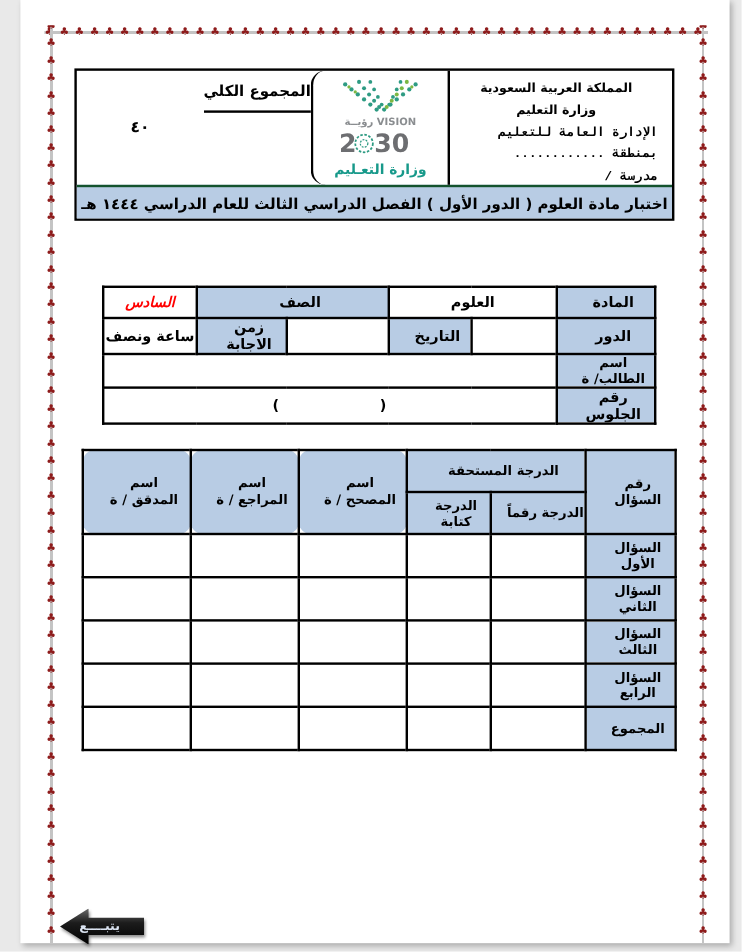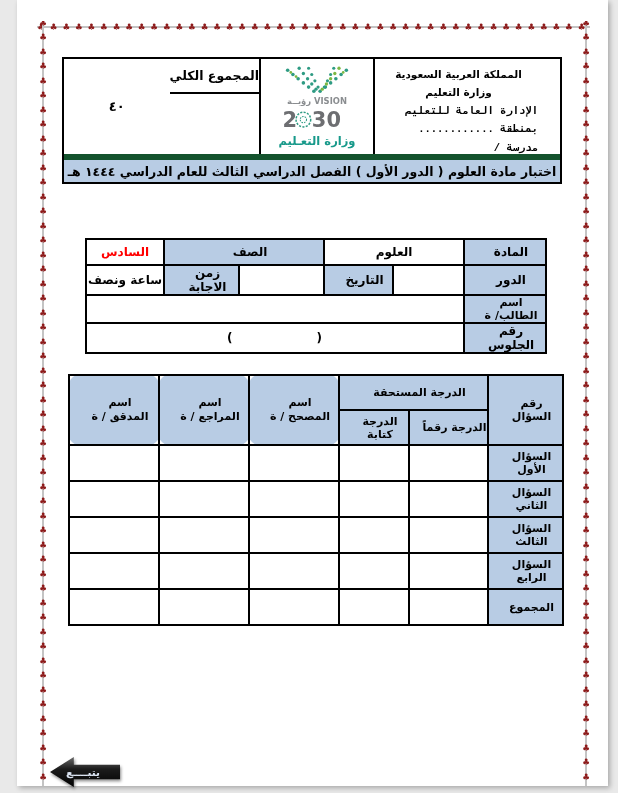--- a/index.html
+++ b/index.html
@@ -29,43 +29,43 @@
     background:linear-gradient(to left, transparent 5px, #c4c4c4 5px, #c4c4c4 7px, transparent 7px);
   }
   .strip-left  { left:20px; }
   .strip-right { left:563px; }
 
   
   .hdr { position:absolute; left:45px; top:57px; width:500px; border:2px solid #000; z-index:2; background:#fff; }
   .hdr-main { display:flex; height:95px; }
   .hdr-cell { border-left:2px solid #000; }
   .hdr-cell:last-child { border-left:none; }
-  .ministry { width:187px; padding:6px 22px 0 4px; font-size:10.5px; font-weight:bold; line-height:1.75; }
+  .ministry { width:187px; padding:6px 12px 0 4px; font-size:10.5px; font-weight:bold; line-height:1.75; }
   .ministry .c { text-align:center; }
   .ministry .r { text-align:right;font-family:Liberation Mono, monospace; }
-  .logo-cell { width:114px; display:flex; align-items:center; justify-content:center; }
+  .logo-cell { width:114px; display:flex; align-items:center; justify-content:center;border-radius:12px; }
   .totals { flex:1; display:flex; flex-direction:row; font-weight:bold; }
   .totals-label { height:35px; border-bottom:2px solid #000; display:flex; align-items:center; justify-content:center; font-size:12.5px; }
   .totals-empty { height:23px; border-bottom:2px solid #000; }
   .totals-value { flex:1; display:flex; align-items:center; justify-content:center; font-size:13px; }
   .banner {
-    height:28px; border-top:6px solid #14532d; background:#b8cce4;
+    height:28px; border-top:2px solid #14532d; background:#b8cce4;
     display:flex; align-items:center; justify-content:center;
     font-size:12.5px; font-weight:bold;
   }
 
   
   table { border-collapse:collapse; table-layout:fixed; }
   td { border:2px solid #000; font-weight:bold; font-size:12px; text-align:center; vertical-align:middle; overflow:hidden; }
   .blue { background:#b8cce4;padding-left:12px; }
   .preline { white-space:pre-line; line-height:1.25;border-radius:10px; }
 
   .info { position:absolute; left:68px; top:238px; width:460px; z-index:2; background:#fff; }
   .info td { height:26px; }
-  .red { color:#f00; }
+  .red { color:#f00;font-style:italic; }
   .seat-val { white-space:pre; letter-spacing:1px; }
 
   .grades { position:absolute; left:51px; top:374px; width:494px; z-index:2; background:#fff; }
   .grades td { font-size:11px; }
   .grades .hrow td { height:35px; }
   .grades .brow td { height:36px; }
 
   
   .arrow {
     position:absolute; left:33px; top:757px; width:70px; height:30px; z-index:3;

